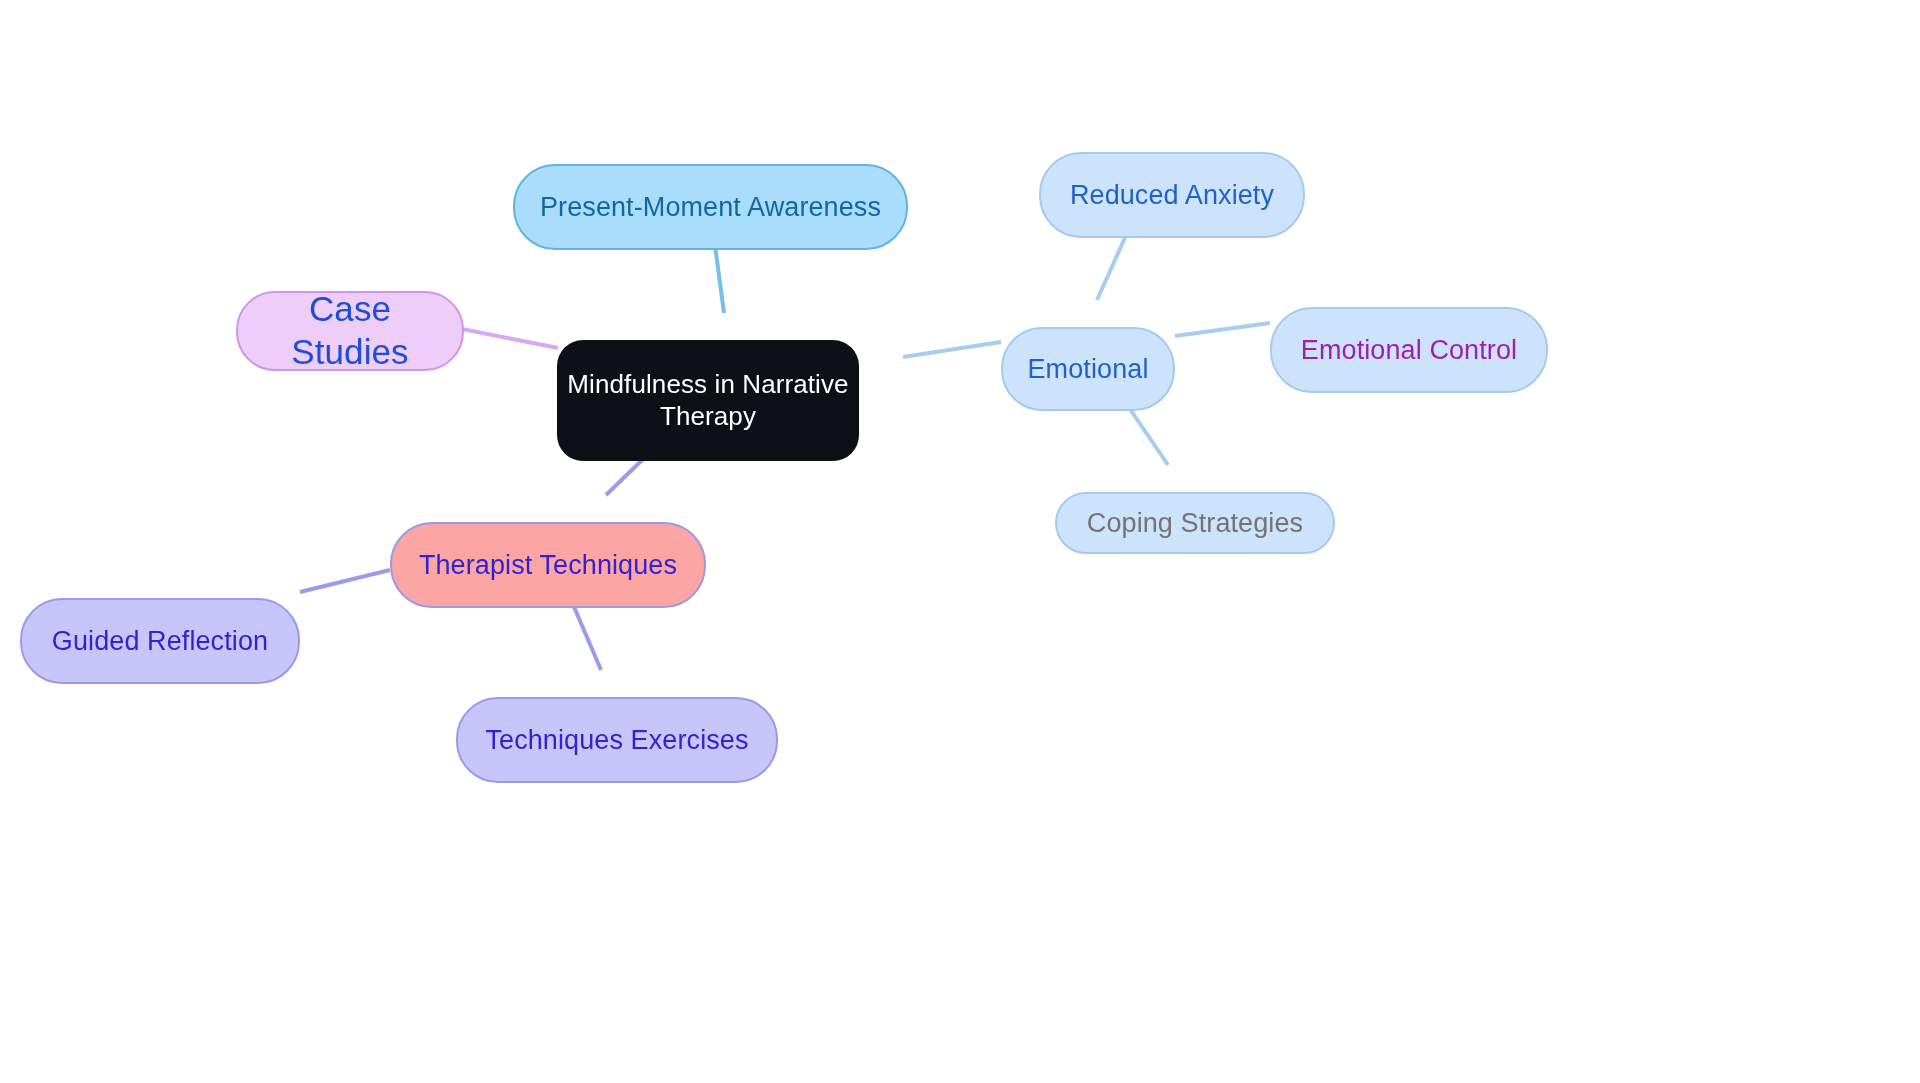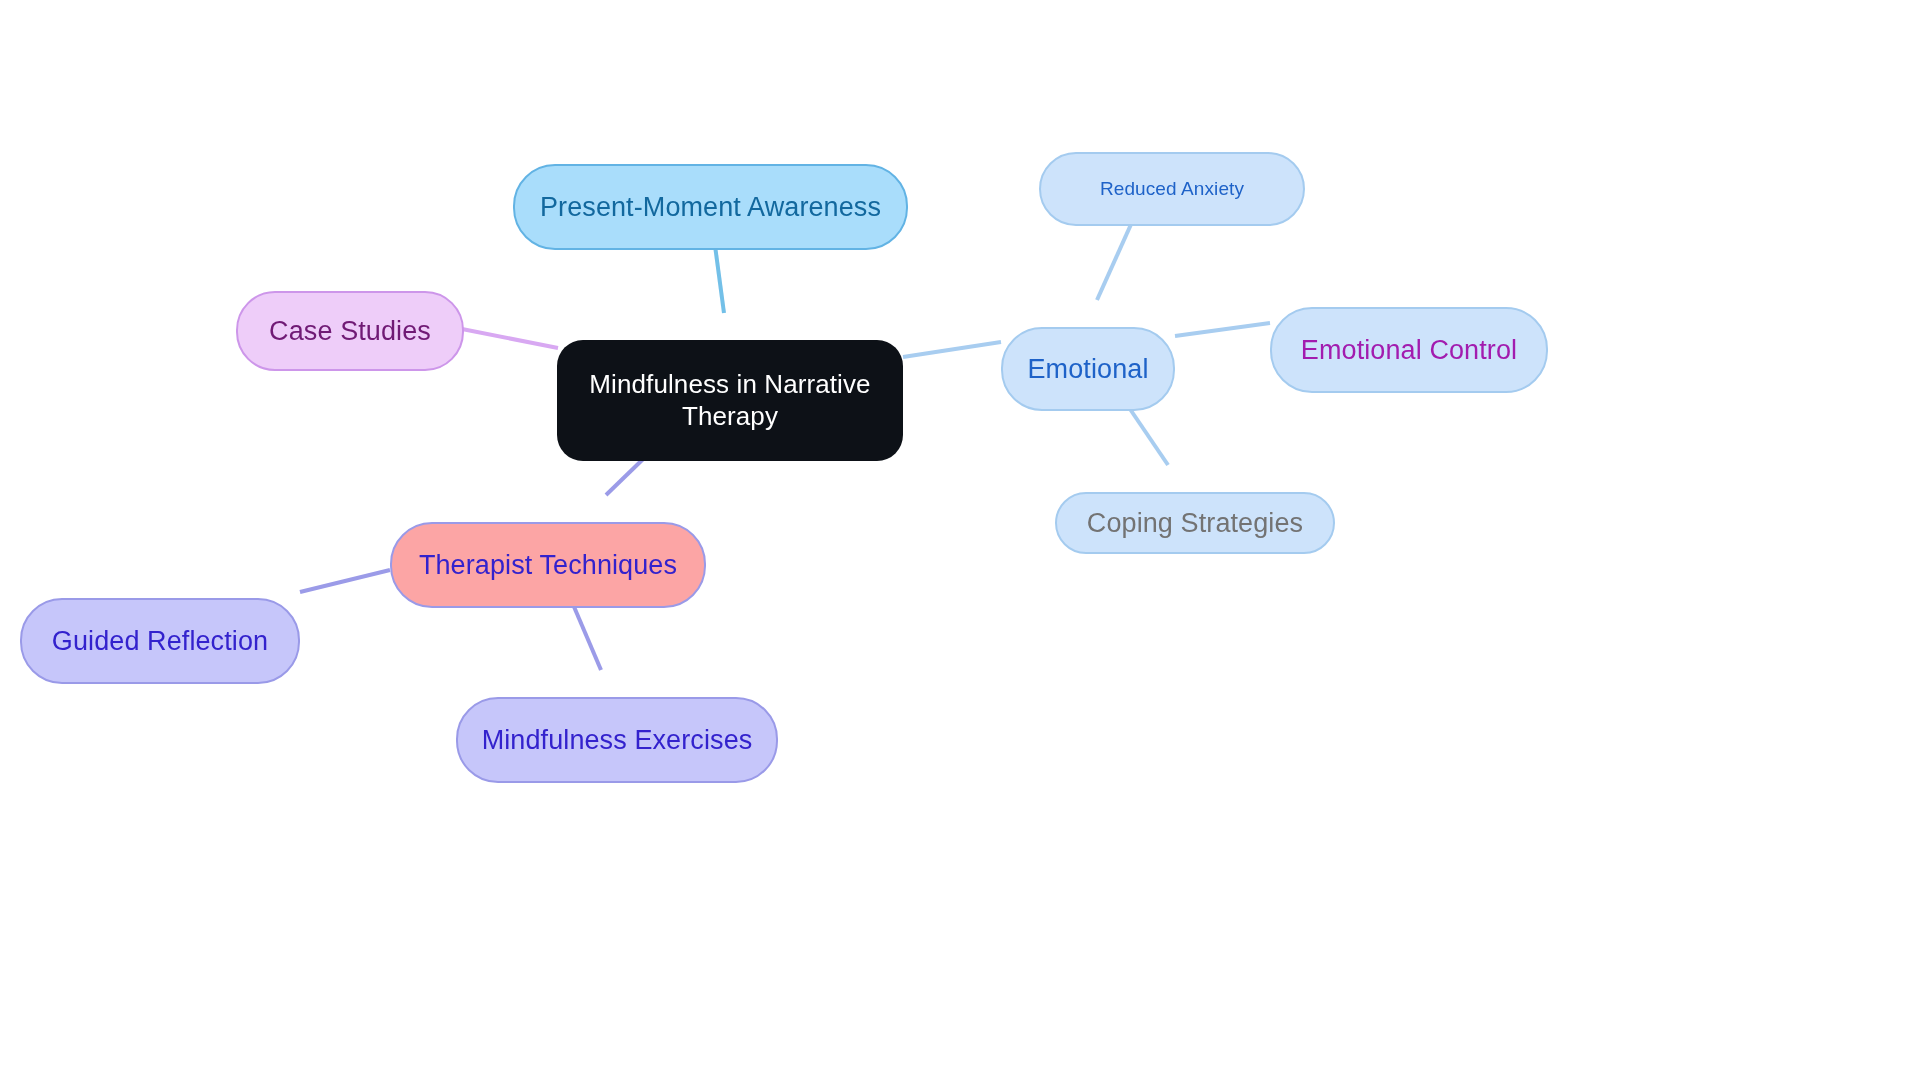--- a/index.html
+++ b/index.html
@@ -65,45 +65,45 @@
       <path class="edge-path" d="M 903 357 L 1001 342" stroke="#a8cdf0" stroke-width="4"></path>
       <path class="edge-path" d="M 669 434 L 606 495" stroke="#9b9be8" stroke-width="4"></path>
       <path class="edge-path" d="M 1097 300 L 1137 211" stroke="#a8cdf0" stroke-width="4"></path>
       <path class="edge-path" d="M 1175 336 L 1270 323" stroke="#a8cdf0" stroke-width="4"></path>
       <path class="edge-path" d="M 1113 384 L 1168 465" stroke="#a8cdf0" stroke-width="4"></path>
       <path class="edge-path" d="M 390 570 L 300 592" stroke="#9b9be8" stroke-width="4"></path>
       <path class="edge-path" d="M 563 581 L 601 670" stroke="#9b9be8" stroke-width="4"></path>
     </svg>
 
   <div id="nodes-layer">
-      <div class="mm-node root" style="left: 557px; top: 313px; width: 346px; height: 121px; border-radius: 26px; background: rgb(13, 17, 23); border-color: rgb(13, 17, 23); color: rgb(255, 255, 255); font-size: 26px;">
+      <div class="mm-node root" style="left: 557px; top: 313px; width: 302px; height: 121px; border-radius: 26px; background: rgb(13, 17, 23); border-color: rgb(13, 17, 23); color: rgb(255, 255, 255); font-size: 26px;">
         <span class="mm-label">Mindfulness in Narrative Therapy</span>
       </div>
       <div class="mm-node" style="left: 513px; top: 137px; width: 395px; height: 86px; border-radius: 42px; background: rgb(169, 221, 251); border-color: rgb(98, 179, 228); color: rgb(18, 104, 158); font-size: 27px;">
         <span class="mm-label">Present-Moment Awareness</span>
       </div>
-      <div class="mm-node" style="left: 236px; top: 264px; width: 228px; height: 80px; border-radius: 39px; background: rgb(238, 205, 249); border-color: rgb(205, 150, 234); color: #701a75; font-size: 27px;">
+      <div class="mm-node" style="left: 236px; top: 264px; width: 228px; height: 80px; border-radius: 39px; background: rgb(238, 205, 249); border-color: rgb(205, 150, 234); color: #1d4ed8; font-size: 35px;">
         <span class="mm-label">Case Studies</span>
       </div>
       <div class="mm-node" style="left: 1001px; top: 300px; width: 174px; height: 84px; border-radius: 41px; background: rgb(205, 227, 251); border-color: rgb(164, 203, 239); color: rgb(30, 98, 200); font-size: 27px;">
         <span class="mm-label">Emotional</span>
       </div>
-      <div class="mm-node" style="left: 1039px; top: 125px; width: 266px; height: 74px; border-radius: 42px; background: rgb(205, 227, 251); border-color: rgb(164, 203, 239); color: rgb(30, 98, 200); font-size: 19px;">
+      <div class="mm-node" style="left: 1039px; top: 125px; width: 266px; height: 86px; border-radius: 42px; background: rgb(205, 227, 251); border-color: rgb(164, 203, 239); color: rgb(30, 98, 200); font-size: 27px;">
         <span class="mm-label">Reduced Anxiety</span>
       </div>
       <div class="mm-node" style="left: 1270px; top: 280px; width: 278px; height: 86px; border-radius: 42px; background: rgb(205, 227, 251); border-color: rgb(164, 203, 239); color: #a21caf; font-size: 27px;">
         <span class="mm-label">Emotional Control</span>
       </div>
       <div class="mm-node" style="left: 1055px; top: 465px; width: 280px; height: 62px; border-radius: 42px; background: rgb(205, 227, 251); border-color: rgb(164, 203, 239); color: #737373; font-size: 27px;">
         <span class="mm-label">Coping Strategies</span>
       </div>
       <div class="mm-node" style="left: 390px; top: 495px; width: 316px; height: 86px; border-radius: 42px; background: #fca5a5; border-color: rgb(154, 154, 232); color: rgb(51, 34, 205); font-size: 27px;">
         <span class="mm-label">Therapist Techniques</span>
       </div>
       <div class="mm-node" style="left: 20px; top: 571px; width: 280px; height: 86px; border-radius: 42px; background: rgb(198, 198, 250); border-color: rgb(154, 154, 232); color: rgb(51, 34, 205); font-size: 27px;">
         <span class="mm-label">Guided Reflection</span>
       </div>
       <div class="mm-node" style="left: 456px; top: 670px; width: 322px; height: 86px; border-radius: 42px; background: rgb(198, 198, 250); border-color: rgb(154, 154, 232); color: rgb(51, 34, 205); font-size: 27px;">
-        <span class="mm-label">Mindfulness Exercises</span>
+        <span class="mm-label">Techniques Exercises</span>
       </div>
     </div>
 
 </div>
 
 </body></html>

